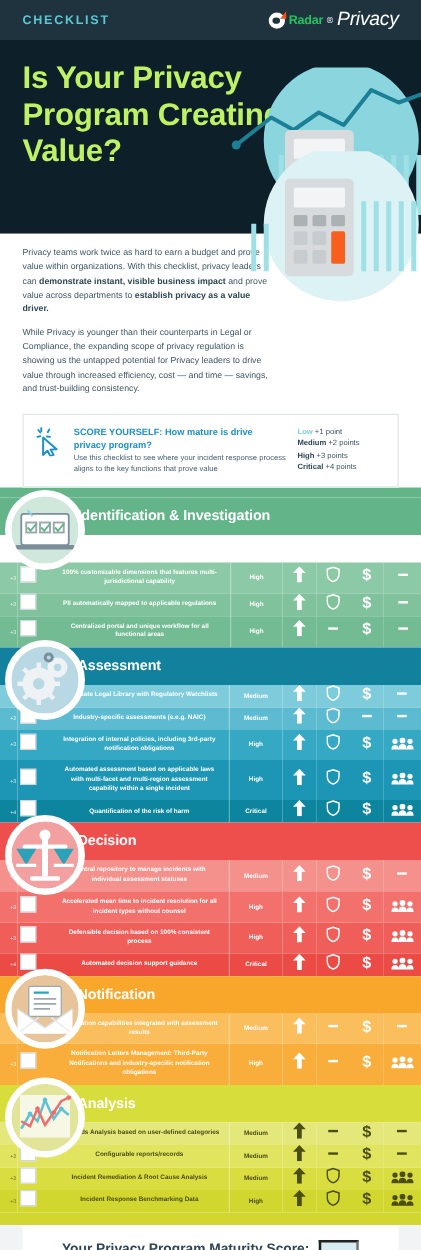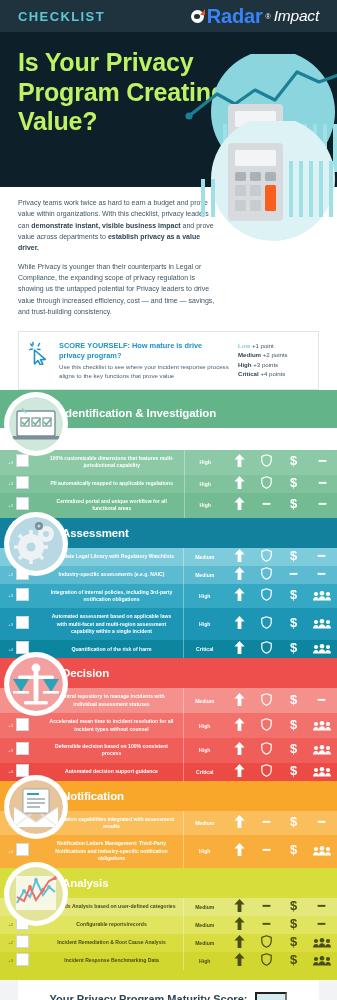--- a/index.html
+++ b/index.html
@@ -16,41 +16,41 @@
   .topbar {
     background: #1e333d;
     height: 32px;
     display: flex;
     align-items: center;
     justify-content: space-between;
     padding: 0 18px;
   }
   .kicker {
     color: #5bc8d4;
-    font-size: 13px;
+    font-size: 10px;
     font-weight: bold;
     letter-spacing: 1.4px;
   }
   .logo { display: flex; align-items: center; gap: 3px; }
   .logo-mark {
     width: 13px; height: 13px; border-radius: 50%;
     background: #ffffff; position: relative; flex: none;
   }
   .logo-mark::before {
     content:""; position:absolute; left:3px; top:4.5px;
     width:6px; height:4.5px; border-radius:50%;
     background:#1e333d;
   }
   .logo-mark::after {
     content:""; position:absolute; right:-1px; top:-0.5px;
     width:0; height:0;
     border-left:5px solid transparent;
     border-bottom:6px solid #f2511b;
   }
-  .logo-radar { color:#3b82f6; font-size:20px; font-weight:bold; letter-spacing:-0.2px; }
+  .logo-radar { color:#22c55e; font-size:10px; font-weight:bold; letter-spacing:-0.2px; }
   .logo-reg { color:#fff; font-size:7px; vertical-align:super; }
   .logo-privacy { color:#fff; font-size:15.5px; font-style:italic; font-weight:300; letter-spacing:-0.2px;}
 
   
   .hero {
     background: #0d1f28;
     position: relative;
     overflow: hidden;
     padding: 16px 18px 0 18px;
     height: 155px;
@@ -164,21 +164,21 @@
 </style>
 </head>
 <body>
 
 <div class="topbar">
   <div class="kicker">CHECKLIST</div>
   <div class="logo">
     <span class="logo-mark"></span>
     <span class="logo-radar">Radar</span>
       <span class="logo-reg">®</span>
-      <span class="logo-privacy">Impact</span>
+      <span class="logo-privacy">Privacy</span>
   </div>
 </div>
 
 <div class="hero">
   <h1>Is Your Privacy Program Creating Value?</h1>
   <svg class="hero-art" viewBox="0 0 170 135">
     <circle cx="100" cy="58" r="62" fill="#8bd5de"></circle>
     <g stroke="#9fe0e7" stroke-width="4">
       <line x1="52" y1="70" x2="52" y2="118"></line>
         <line x1="62" y1="70" x2="62" y2="118"></line>

